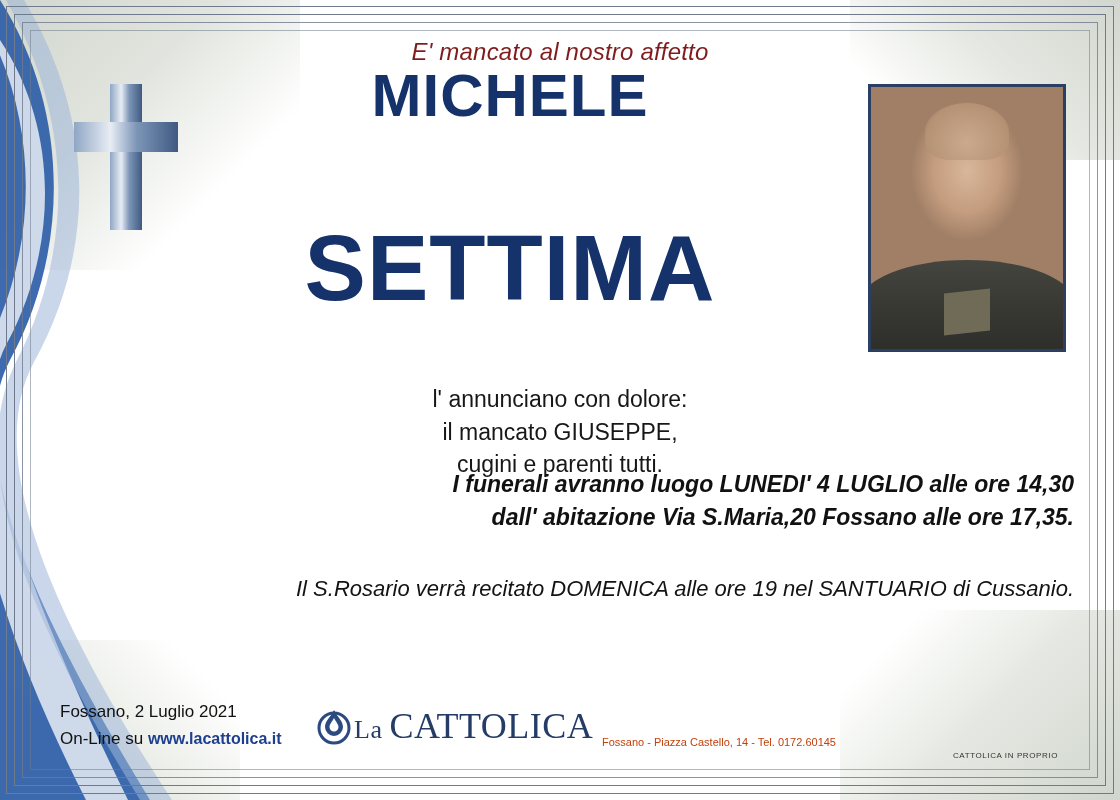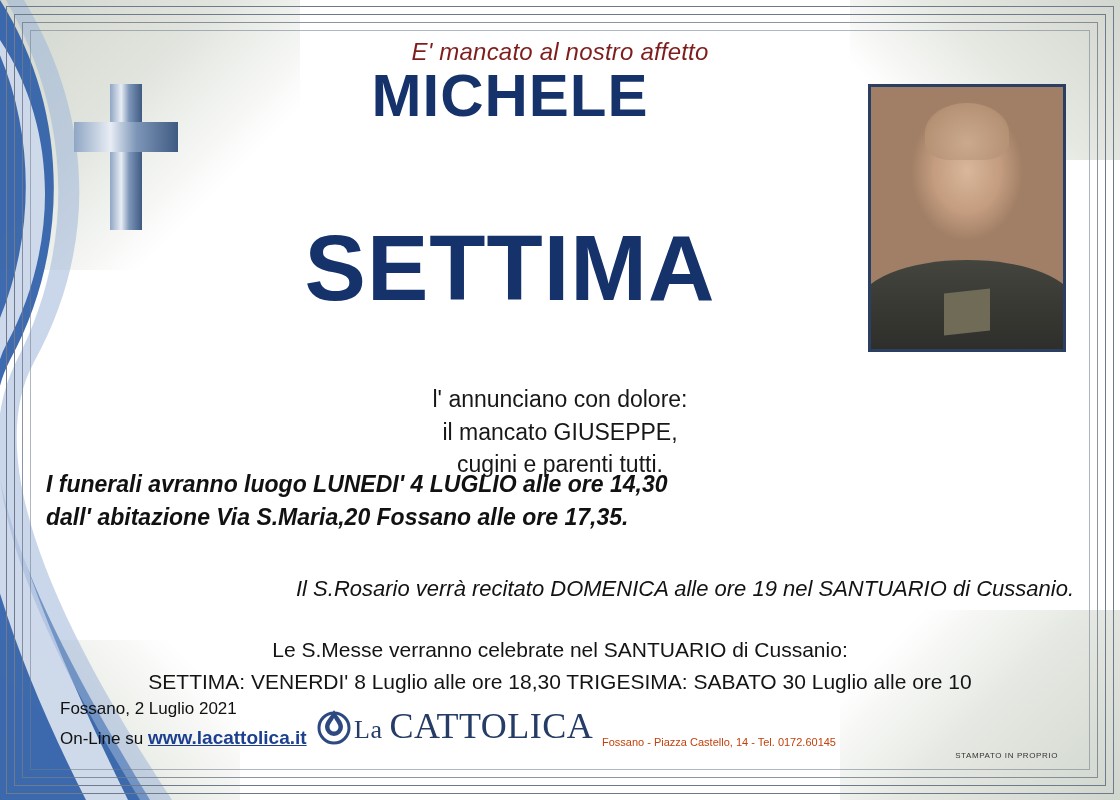--- a/index.html
+++ b/index.html
@@ -161,21 +161,21 @@
     font-size: 23px;
     color: #171717;
     line-height: 1.42;
     margin-top: 13px;
   }
 
   .funeral {
     position: absolute;
     top: 438px;
     left: 0; right: 0;
-    text-align: left;
+    text-align: right;
     font-size: 23px;
     font-weight: bold;
     font-style: italic;
     color: #111;
     line-height: 1.45;
   }
 
   .rosary {
     position: absolute;
     top: 546px;
@@ -207,22 +207,21 @@
     position: absolute;
     left: 14px;
     bottom: 12px;
     font-size: 17px;
     color: #111;
     line-height: 1.55;
   }
   .footer-left .site {
     color: #1d3f8f;
     font-weight: bold;
-    text-decoration: underline;
-    font-size: 19px;
+    font-size: 16px;
   }
   .brand {
     position: absolute;
     left: 268px;
     bottom: 16px;
     display: flex;
     align-items: center;
     gap: 0;
   }
   .brand-logo { width: 40px; height: 44px; }
@@ -304,24 +303,20 @@
       <div>cugini e parenti tutti.</div>
     </div>
 
     <div class="funeral">
       <div>I funerali avranno luogo LUNEDI' 4 LUGLIO alle ore 14,30</div>
       <div>dall' abitazione Via S.Maria,20 Fossano alle ore 17,35.</div>
     </div>
 
     <div class="rosary">Il S.Rosario verrà recitato DOMENICA alle ore 19 nel SANTUARIO di Cussanio.</div>
 
-    <div class="masses">
-      <div>Le S.Messe verranno celebrate nel SANTUARIO  di Cussanio:</div>
-      <div>SETTIMA:  VENERDI' 8 Luglio alle ore 18,30     TRIGESIMA:  SABATO 30 Luglio alle ore 10</div>
-    </div>
 
     <div class="footer">
       <div class="footer-left">
         <div>Fossano, 2 Luglio 2021</div>
         <div>
           <span>On-Line su </span><span class="site">www.lacattolica.it</span>
         </div>
       </div>
 
       <div class="brand">
@@ -330,17 +325,17 @@
           <path d="M20 6 C24 14 29 17 29 23 a9 9 0 0 1 -18 0 c0-6 5-9 9-17 z" fill="#2d4a80"></path>
           <path d="M20 14 c2 4 4.5 6 4.5 9 a4.5 4.5 0 0 1 -9 0 c0-3 2.5-5 4.5-9 z" fill="#ffffff"></path>
         </svg>
         <div class="brand-name">
           <span class="small">La </span><span>CATTOLICA</span>
         </div>
       </div>
 
       <div class="brand-addr">Fossano - Piazza Castello, 14 - Tel. 0172.60145</div>
 
-      <div class="printed">STAMPATO IN PROPRIO</div>
+      <div class="printed">CATTOLICA IN PROPRIO</div>
     </div>
 
   </div>
 </div>
 
 </body></html>

